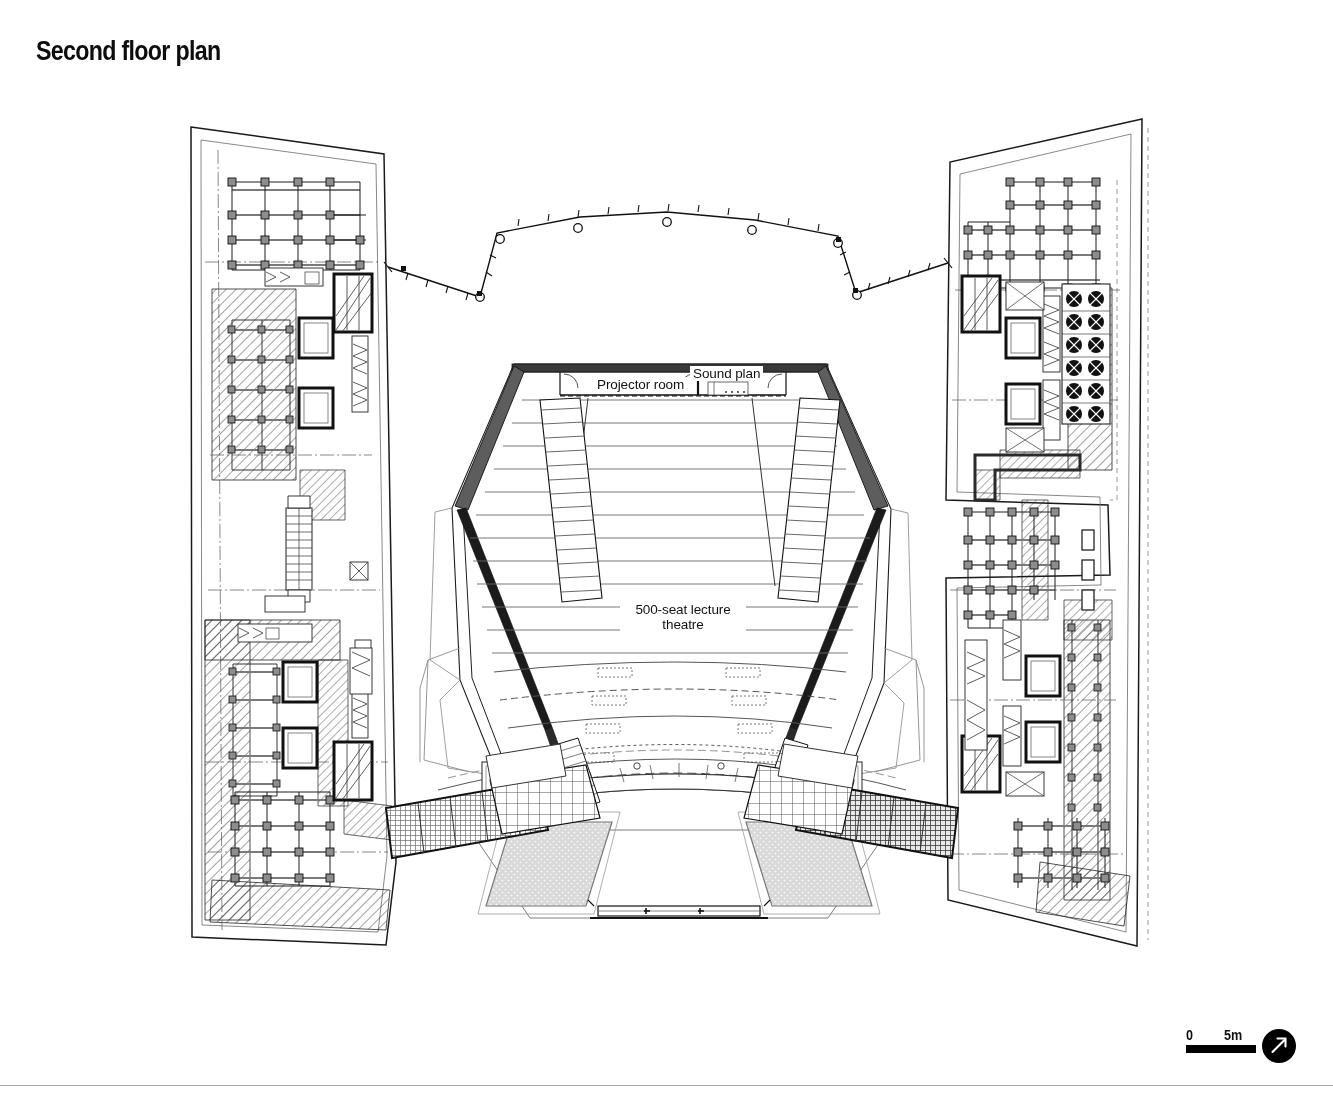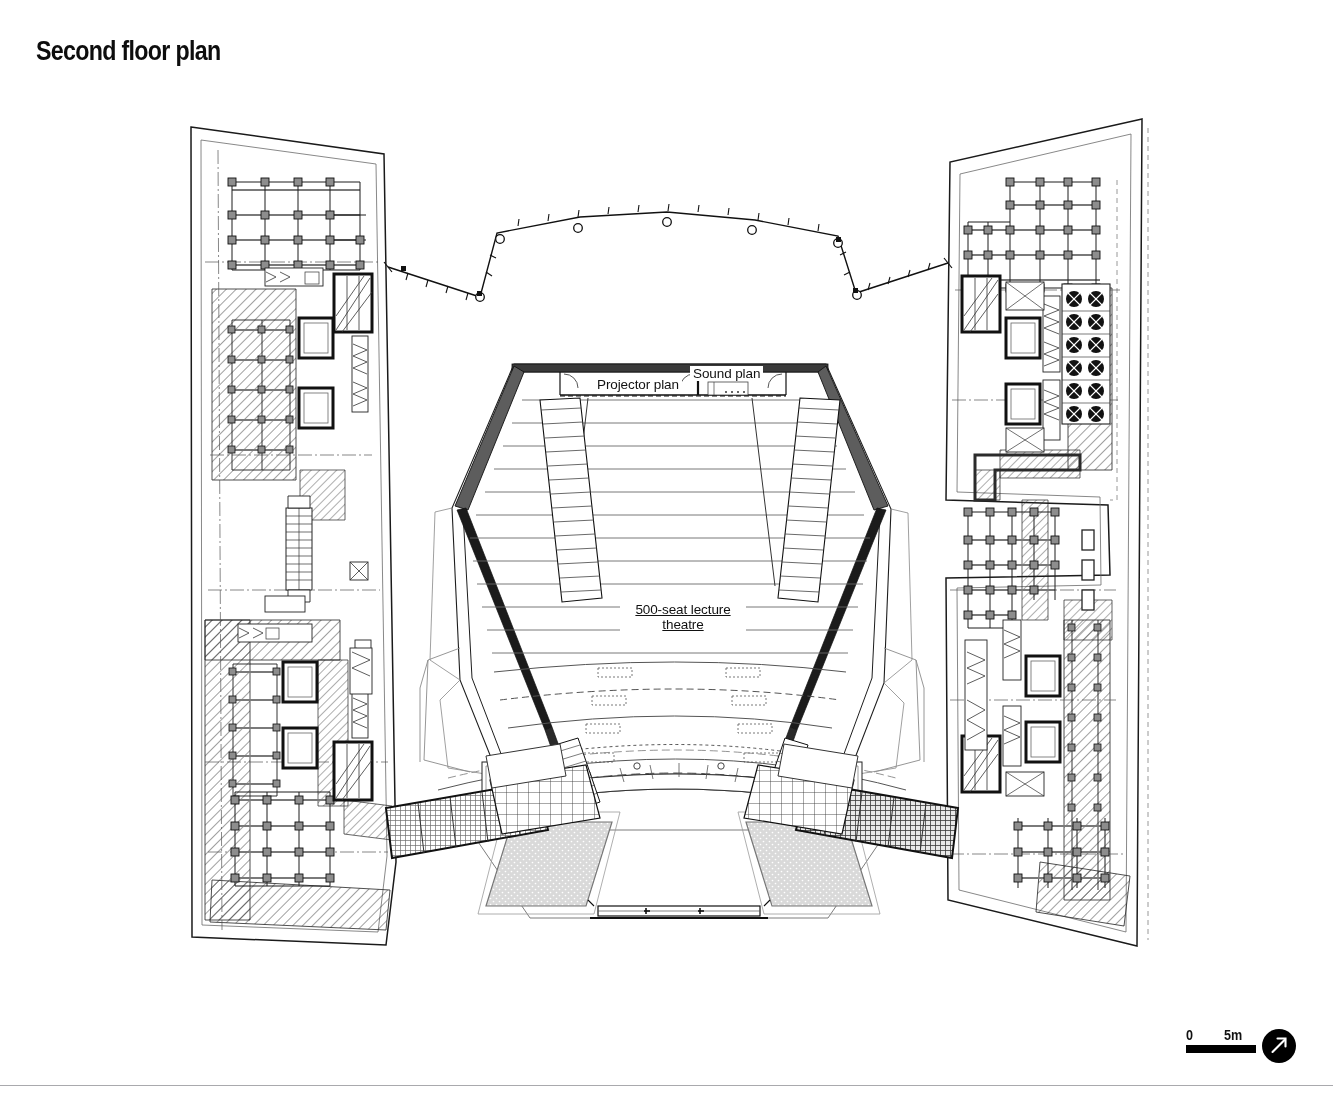--- a/index.html
+++ b/index.html
@@ -903,25 +903,25 @@
 
   <g fill="none" stroke="#8a8a8a" stroke-width="0.9">
     <path d="M460,648 L428,660 L424,760 L470,772"></path>
     <path d="M884,648 L916,660 L920,760 L874,772"></path>
     <path d="M428,660 L420,688 L420,762"></path>
     <path d="M916,660 L924,688 L924,762"></path>
   </g>
 </svg>
 </div>
 
-<div class="plan-label c" id="lbl-projector" style="left:594px;top:377px;">Projector plan</div>
+<div class="plan-label c" id="lbl-projector" style="left:594px;top:377px;">Projector room</div>
 
 <div class="plan-label c" id="lbl-sound" style="left:690px;top:366px;">Sound plan</div>
 
-<div class="plan-label c" id="lbl-theatre" style="left:620px;top:602px;width:120px;text-decoration:underline;">
+<div class="plan-label c" id="lbl-theatre" style="left:620px;top:602px;width:120px;">
   <span>500-seat lecture</span><br>
   <span>theatre</span>
 </div>
 
 <div id="bottom-rule"></div>
 
 <div id="scalebar">
   <div class="nums">
     <span class="n0">0</span>
     <span class="n5">5m</span>

